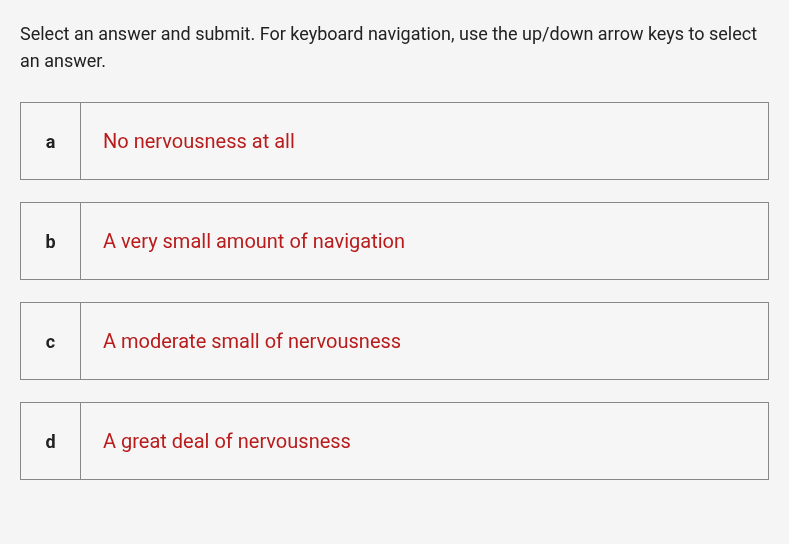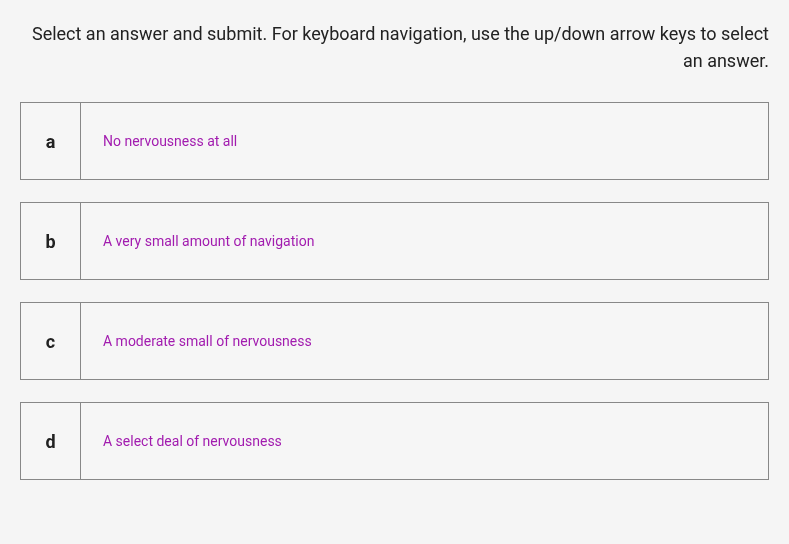--- a/index.html
+++ b/index.html
@@ -13,21 +13,20 @@
       padding: 20px;
       width: 789px;
       height: 544px;
       color: #222;
     }
     .instructions {
       font-size: 18px;
       line-height: 1.5;
       color: #222;
       margin-bottom: 28px;
-      text-align: right;
     }
     .options-container {
       display: flex;
       flex-direction: column;
       gap: 22px;
     }
     .option-row {
       display: flex;
       align-items: stretch;
       border: 1px solid #888;
@@ -44,22 +43,22 @@
       font-weight: 700;
       color: #222;
       border-right: 1px solid #888;
       flex-shrink: 0;
     }
     .option-text {
       flex: 1;
       display: flex;
       align-items: center;
       padding-left: 22px;
-      font-size: 14px;
-      color: #a21caf;
+      font-size: 20px;
+      color: #b91c1c;
     }
   </style>
 </head>
 <body>
 
 <div class="instructions">Select an answer and submit. For keyboard navigation, use the up/down arrow keys to select an answer.</div>
 
 <div class="options-container">
   <div class="option-row">
     <div class="option-letter">a</div>
@@ -68,15 +67,15 @@
   <div class="option-row">
     <div class="option-letter">b</div>
     <div class="option-text">A very small amount of navigation</div>
   </div>
   <div class="option-row">
     <div class="option-letter">c</div>
     <div class="option-text">A moderate small of nervousness</div>
   </div>
   <div class="option-row">
     <div class="option-letter">d</div>
-    <div class="option-text">A select deal of nervousness</div>
+    <div class="option-text">A great deal of nervousness</div>
   </div>
 </div>
 
 </body></html>

